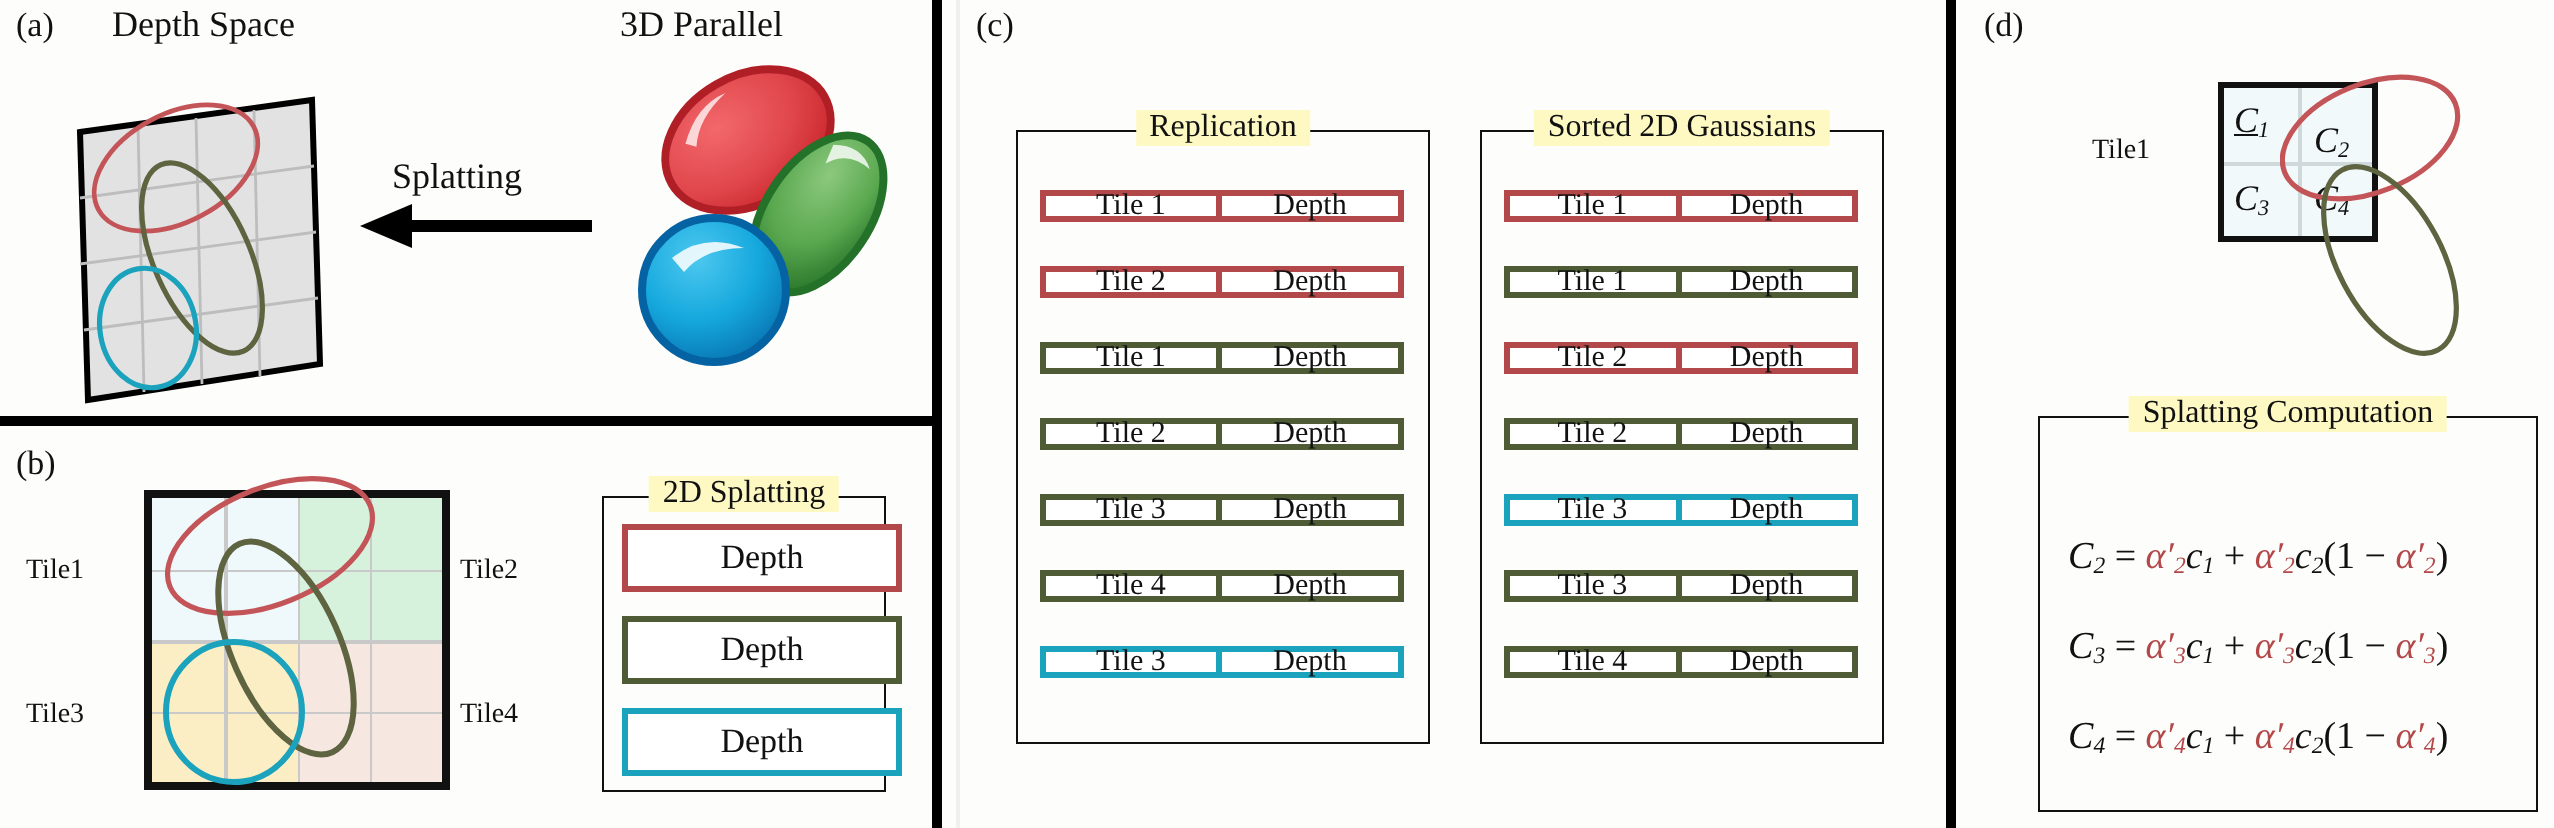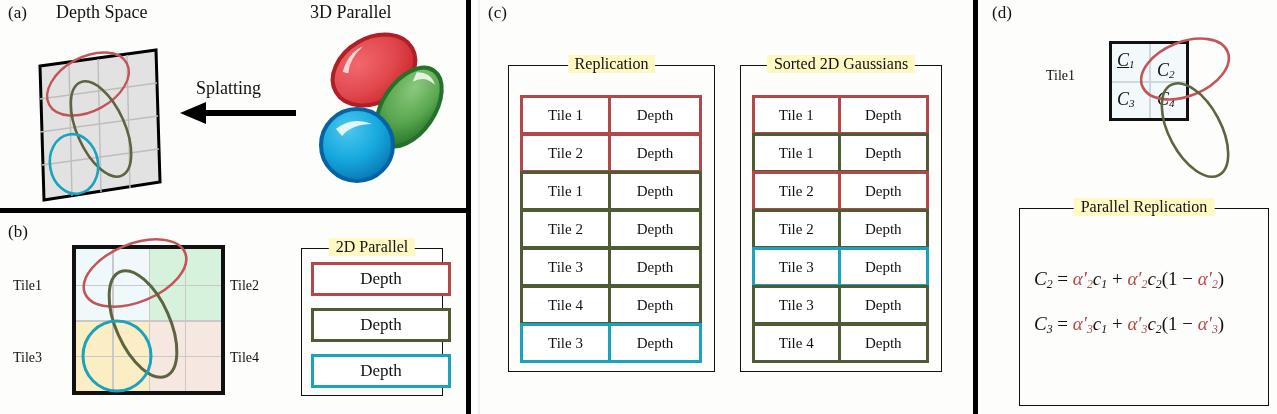--- a/index.html
+++ b/index.html
@@ -8,21 +8,21 @@
 
   .divider{position:absolute;background:#000;}
   .panel-label{position:absolute;font-size:17px;font-family:"Liberation Serif",serif;}
   .heading{position:absolute;font-size:18px;white-space:nowrap;}
 
   
   .fbox{position:absolute;border:1.6px solid #111;background:transparent;}
   .fbox-title{position:absolute;top:-11px;background:#fef9c3;padding:0 7px;font-size:16px;white-space:nowrap;left:50%;transform:translateX(-50%);}
 
   
-  .rowbox{position:absolute;display:flex;height:40px;box-sizing:border-box;background:#fff;}
+  .rowbox{position:absolute;display:flex;height:16px;box-sizing:border-box;background:#fff;}
   .rowbox .cellL,.rowbox .cellR{display:flex;align-items:center;justify-content:center;font-size:15px;box-sizing:border-box;background:#fff;}
   .rowbox .cellL{width:50%;}
   .rowbox .cellR{width:50%;}
   .rowbox.red{border:3px solid #b3484a;}
   .rowbox.red .cellL{border-right:3px solid #b3484a;}
   .rowbox.green{border:3px solid #4e5b35;}
   .rowbox.green .cellL{border-right:3px solid #4e5b35;}
   .rowbox.cyan{border:3px solid #1ba2bd;}
   .rowbox.cyan .cellL{border-right:3px solid #1ba2bd;}
 
@@ -154,21 +154,21 @@
       <ellipse cx="57" cy="128" rx="34" ry="35" fill="none" stroke="#1ba2bd" stroke-width="3"></ellipse>
     </svg>
   </div>
 
   <div class="tile-label" style="left:13px;top:278px;">Tile1</div>
   <div class="tile-label" style="left:230px;top:278px;">Tile2</div>
   <div class="tile-label" style="left:13px;top:350px;">Tile3</div>
   <div class="tile-label" style="left:230px;top:350px;">Tile4</div>
 
   <div class="fbox" style="left:301px;top:248px;width:140px;height:146px;">
-    <div class="fbox-title">2D Parallel</div>
+    <div class="fbox-title">2D Splatting</div>
   </div>
   <div class="legendbox red" style="left:311px;top:262px;">
     <span>Depth</span>
   </div>
   <div class="legendbox green" style="left:311px;top:308px;">
     <span>Depth</span>
   </div>
   <div class="legendbox cyan" style="left:311px;top:354px;">
     <span>Depth</span>
   </div>
@@ -261,30 +261,36 @@
   </div>
 
   <div class="svgwrap" style="left:1140px;top:25px;">
     <svg width="140" height="175" viewBox="0 0 140 175">
       <ellipse cx="45" cy="44" rx="46" ry="27" transform="rotate(-22 45 44)" fill="none" stroke="#c35559" stroke-width="2.6"></ellipse>
       <ellipse cx="55" cy="105" rx="51" ry="26" transform="rotate(62 55 105)" fill="none" stroke="#5e6340" stroke-width="2.6"></ellipse>
     </svg>
   </div>
 
   <div class="fbox" style="left:1019px;top:208px;width:248px;height:196px;">
-    <div class="fbox-title">Parallel Replication</div>
+    <div class="fbox-title">Splatting Computation</div>
   </div>
 
   <div class="formula" style="left:1034px;top:268px;">
     <span class="ital">C</span><sub class="ital">2</sub> =
     <span class="alpha ital">α′<sub>2</sub></span><span class="ital">c<sub>1</sub></span> +
     <span class="alpha ital">α′<sub>2</sub></span><span class="ital">c<sub>2</sub></span>(1 −
     <span class="alpha ital">α′<sub>2</sub></span>)
   </div>
   <div class="formula" style="left:1034px;top:313px;">
     <span class="ital">C</span><sub class="ital">3</sub> =
     <span class="alpha ital">α′<sub>3</sub></span><span class="ital">c<sub>1</sub></span> +
     <span class="alpha ital">α′<sub>3</sub></span><span class="ital">c<sub>2</sub></span>(1 −
     <span class="alpha ital">α′<sub>3</sub></span>)
   </div>
+  <div class="formula" style="left:1034px;top:358px;">
+    <span class="ital">C</span><sub class="ital">4</sub> =
+    <span class="alpha ital">α′<sub>4</sub></span><span class="ital">c<sub>1</sub></span> +
+    <span class="alpha ital">α′<sub>4</sub></span><span class="ital">c<sub>2</sub></span>(1 −
+    <span class="alpha ital">α′<sub>4</sub></span>)
+  </div>
 
 
 </div>
 
 </body></html>

